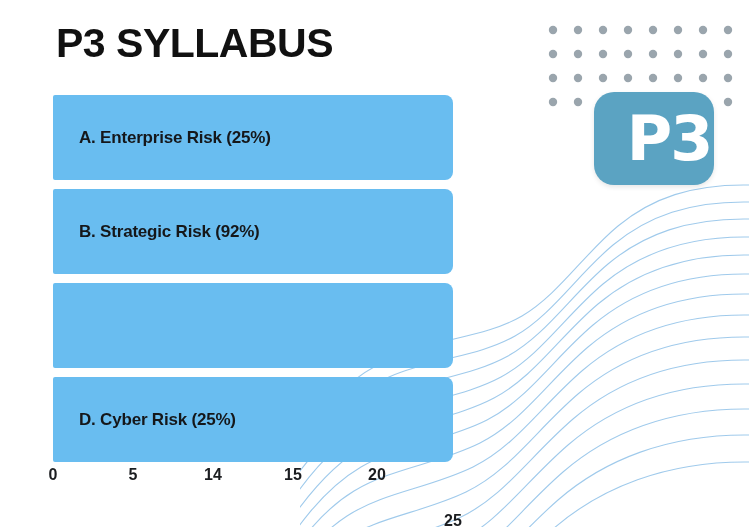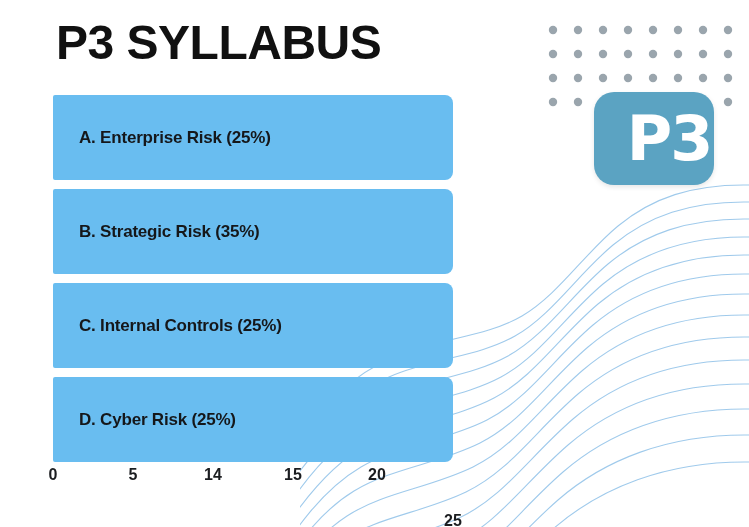--- a/index.html
+++ b/index.html
@@ -62,21 +62,21 @@
     margin-left: 15px;
   }
 
   
   #page-title {
     position: absolute;
     left: 56px;
     top: 19px;
     font-family: "Liberation Sans", sans-serif;
     font-weight: bold;
-    font-size: 48px;
+    font-size: 41px;
     line-height: 48px;
     letter-spacing: -0.5px;
     color: #111111;
     white-space: nowrap;
   }
 
   
   #chart-area {
     position: absolute;
     left: 53px;
@@ -199,25 +199,24 @@
 
   <div id="page-title">P3 SYLLABUS</div>
 
   <div id="chart-area">
       <div class="bar-row" style="top: 0px;">
         <div class="bar" style="width: 400px; background: rgb(105, 189, 240);"></div>
         <div class="bar-label" style="color: rgb(21, 23, 26);">A. Enterprise Risk (25%)</div>
       </div>
       <div class="bar-row" style="top: 94px;">
         <div class="bar" style="width: 400px; background: rgb(105, 189, 240);"></div>
-        <div class="bar-label" style="color: rgb(21, 23, 26);">B. Strategic Risk (35%)</div>
+        <div class="bar-label" style="color: rgb(21, 23, 26);">B. Strategic Risk (92%)</div>
       </div>
       <div class="bar-row" style="top: 188px;">
         <div class="bar" style="width: 400px; background: rgb(105, 189, 240);"></div>
-        <div class="bar-label" style="color: rgb(21, 23, 26);">C. Internal Controls (25%)</div>
       </div>
       <div class="bar-row" style="top: 282px; padding-left: 44px;">
         <div class="bar" style="width: 400px; background: rgb(105, 189, 240);"></div>
         <div class="bar-label" style="color: rgb(21, 23, 26);">D. Cyber Risk (25%)</div>
       </div>
     </div>
 
   <div id="x-axis">
       <span class="tick-label" style="left: 0px;">0</span>
       <span class="tick-label" style="left: 80px;">5</span>

